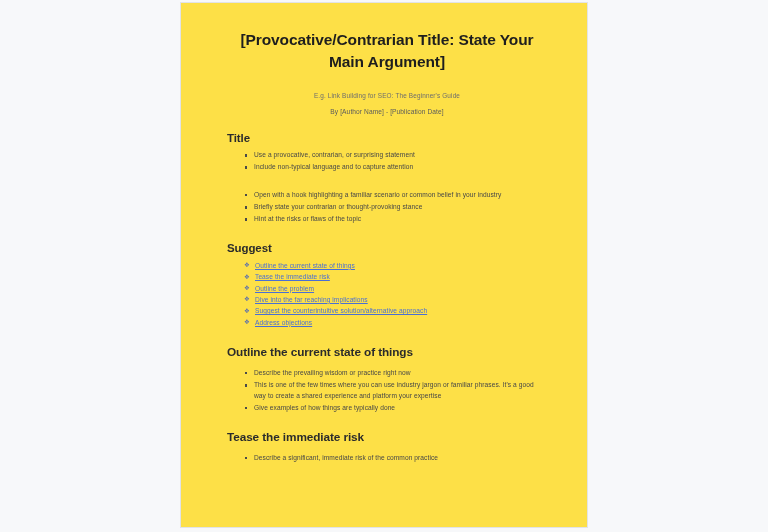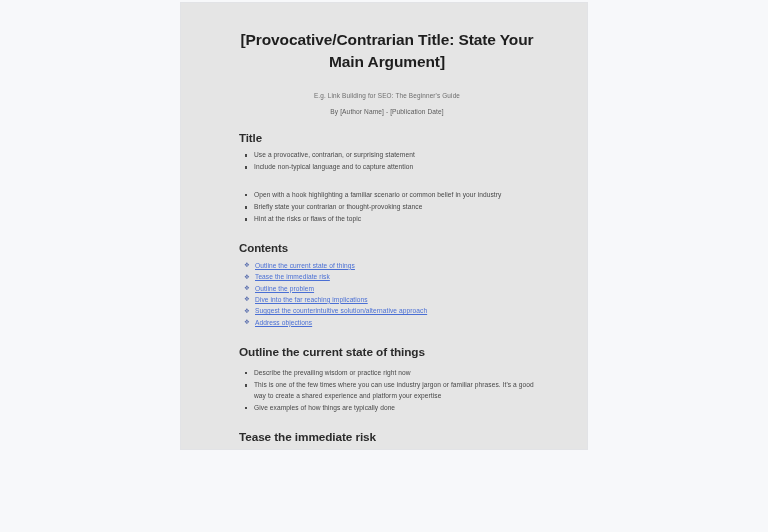--- a/index.html
+++ b/index.html
@@ -11,22 +11,22 @@
     height: 532px;
     background: #f7f8fa;
     font-family: "Liberation Sans", sans-serif;
     overflow: hidden;
   }
   .page {
     position: absolute;
     left: 180px;
     top: 2px;
     width: 408px;
-    height: 448px;
-    background: #e5e5e5;
+    height: 526px;
+    background: #fde047;
     border: 1px solid #e2e3e6;
     box-sizing: border-box;
     overflow: hidden;
   }
   .page-inner {
     padding: 26px 40px 0 46px;
   }
   .doc-title {
     font-size: 15.5px;
     font-weight: bold;
@@ -53,21 +53,21 @@
   .section {
     margin-top: 17px;
   }
   .section.tight {
     margin-top: 16px;
   }
   h2.heading {
     font-size: 11.5px;
     font-weight: 600;
     color: #2b2b2b;
-    margin: 0 0 6px 12px;
+    margin: 0 0 6px 0;
     letter-spacing: -0.1px;
   }
   h2.heading.big {
     font-size: 11.8px;
     margin-bottom: 9px;
   }
   ul.bullets {
     list-style: none;
     margin: 0;
     padding: 0 0 0 18px;
@@ -138,21 +138,21 @@
 
     <div class="section">
       <ul class="bullets">
         <li>Open with a hook highlighting a familiar scenario or common belief in your industry</li>
         <li>Briefly state your contrarian or thought-provoking stance</li>
         <li>Hint at the risks or flaws of the topic</li>
       </ul>
     </div>
 
     <div class="section">
-      <h2 class="heading">Contents</h2>
+      <h2 class="heading">Suggest</h2>
       <ul class="toc">
         <li>
           <span class="diamond">❖</span>
           <a href="#">Outline the current state of things</a>
         </li>
         <li>
           <span class="diamond">❖</span>
           <a href="#">Tease the immediate risk</a>
         </li>
         <li>

